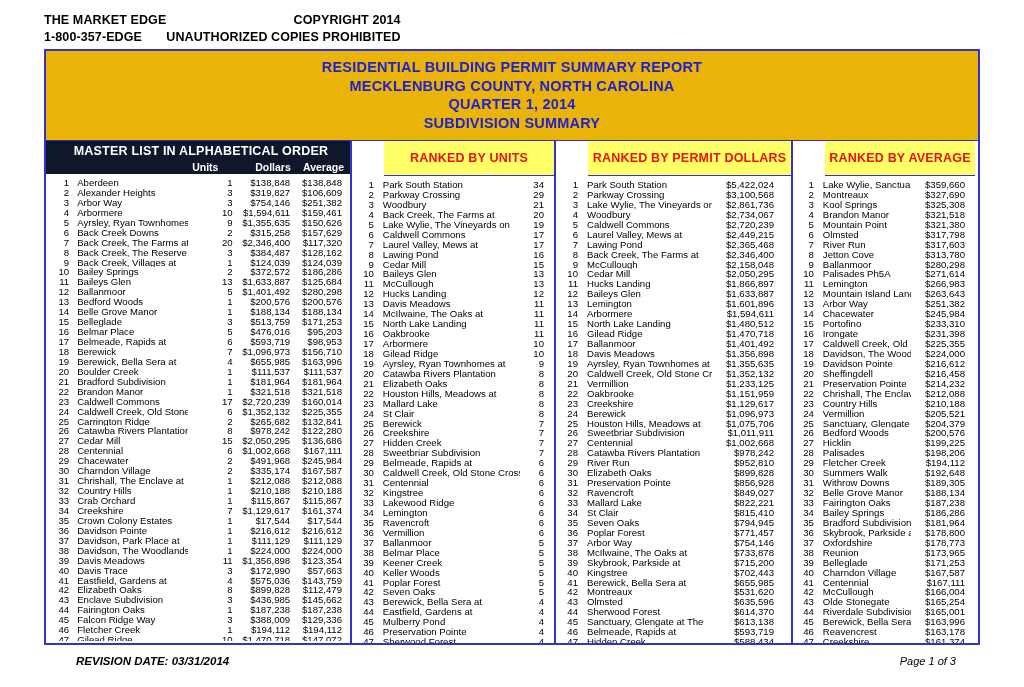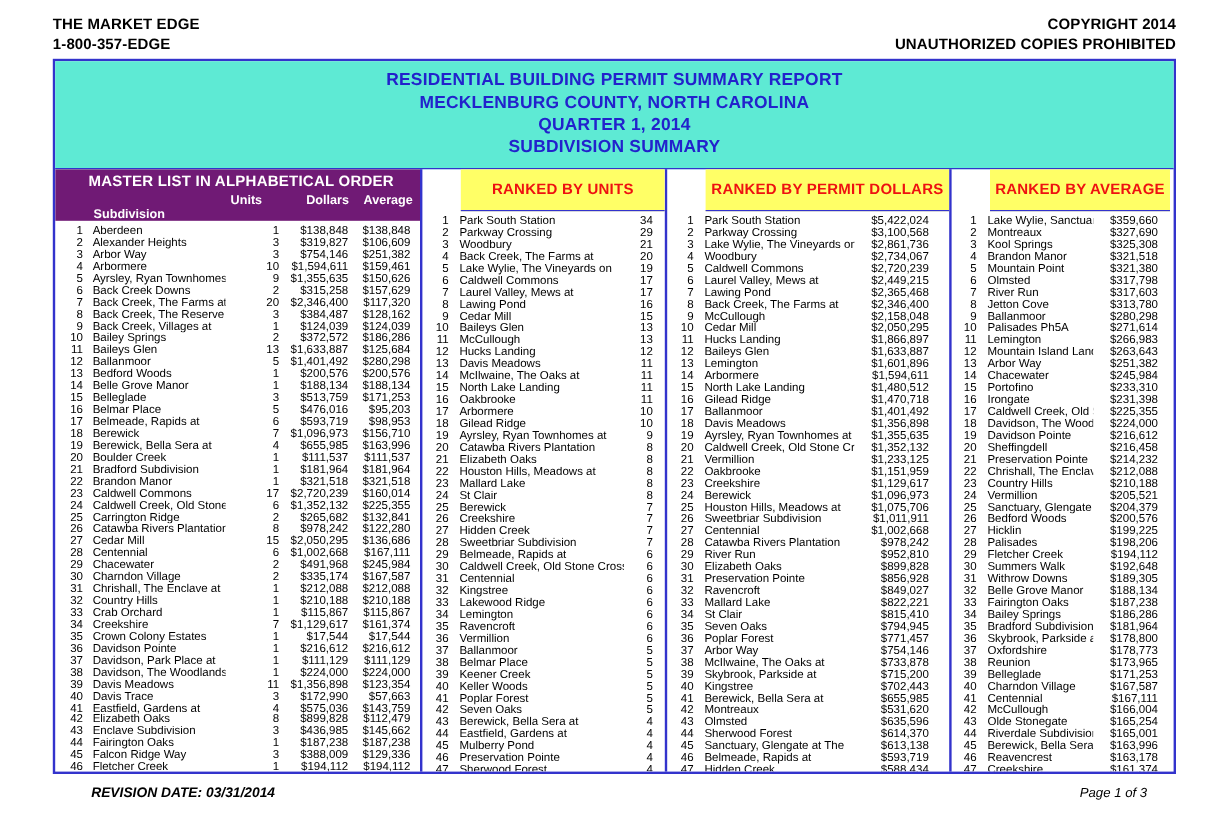--- a/index.html
+++ b/index.html
@@ -15,21 +15,20 @@
     overflow: hidden;
     position: relative;
   }
 
   
   .top-header {
     position: absolute;
     left: 44px; top: 12px;
     width: 936px;
     display: flex;
-    justify-content: space-between;
     align-items: flex-start;
   }
   .top-left, .top-right { line-height: 17px; }
   .top-right { text-align: right; }
   .top-header .line {
     font-size: 12.5px;
     font-weight: bold;
     color: #000000;
     letter-spacing: 0.1px;
     white-space: nowrap;
@@ -40,21 +39,21 @@
     position: absolute;
     left: 44px; top: 49px;
     width: 936px;
     height: 596px;
     border: 2px solid #3333cc;
     background: #ffffff;
   }
 
   
   .title-band {
-    background: #5eead4;
+    background: #eab308;
     border-bottom: 1px solid #3333cc;
     padding: 7px 0 8px 0;
     text-align: center;
   }
   .title-band .t-line {
     color: #2222cc;
     font-weight: bold;
     font-size: 14.5px;
     line-height: 18.5px;
     letter-spacing: 0.2px;
@@ -74,23 +73,23 @@
   }
   .panel:last-child { border-right: none; }
 
   .panel-master { width: 306px; }
   .panel-units  { width: 204px; }
   .panel-dollars{ width: 237px; }
   .panel-average{ width: 182px; }
 
   
   .hdr-master {
-    background: #701a75;
+    background: #0f172a;
     color: #ffffff;
-    height: 43px;
+    height: 33px;
     padding-top: 2px;
   }
   .hdr-master .hdr-title {
     font-size: 12.5px;
     font-weight: bold;
     text-align: center;
     letter-spacing: 0.2px;
     line-height: 16px;
     padding-left: 6px;
   }

